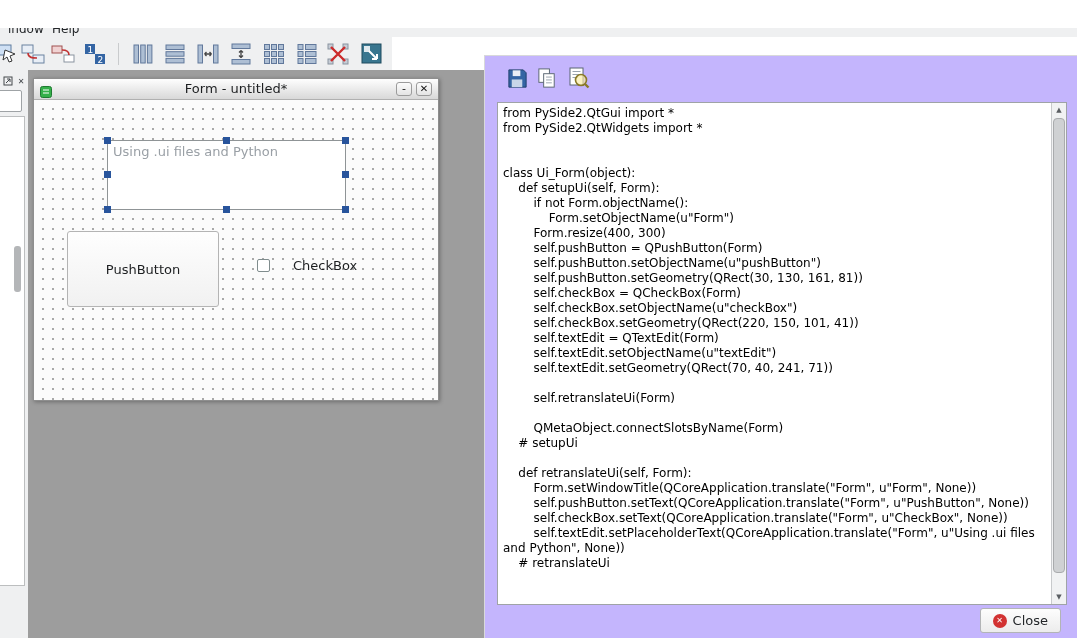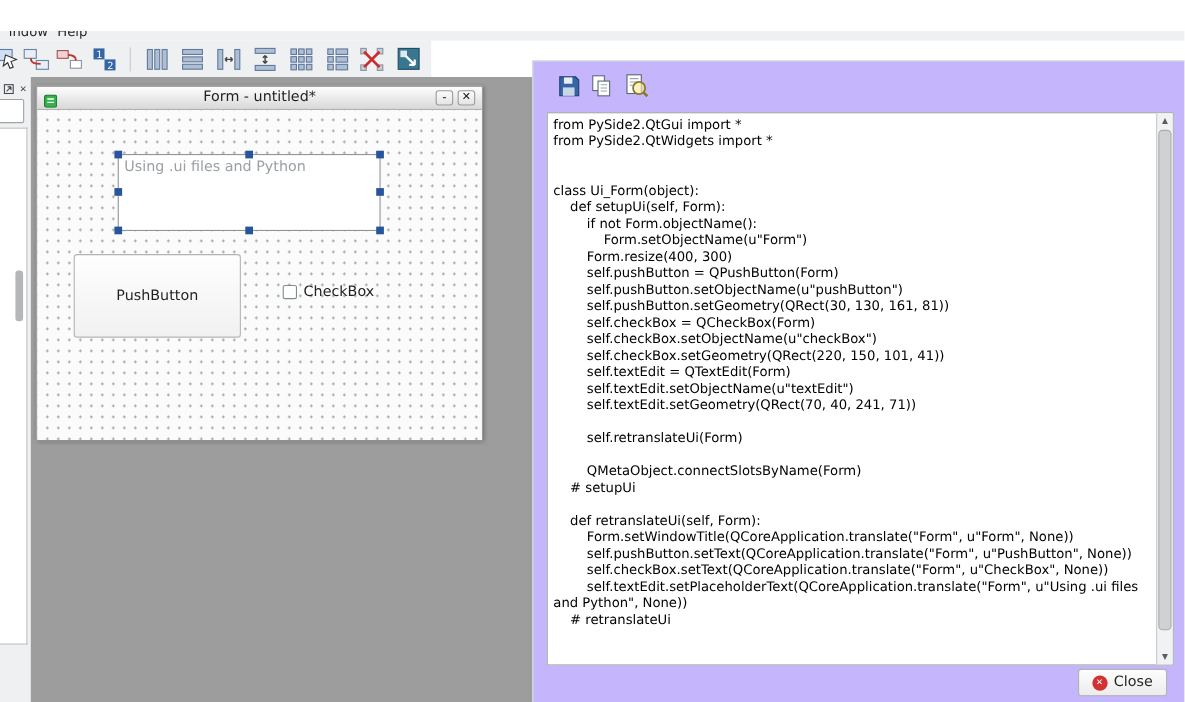--- a/index.html
+++ b/index.html
@@ -40,21 +40,21 @@
     background-size:10px 10px; background-position:4px 4px; }
 
   .w-textedit { position:absolute; left:73px; top:40px; width:239px; height:70px; background:#fff; border:1px solid #8f9496; }
   .w-textedit .ph { display:block; padding:3px 5px; font-size:13px; color:#9aa0a6; }
   .handle { position:absolute; width:7px; height:7px; background:#28549c; }
 
   .w-pushbutton { position:absolute; left:33px; top:131px; width:152px; height:76px;
     background:linear-gradient(#fefefe,#f1f1f1); border:1px solid #b4b4b4; border-radius:3px;
     display:flex; align-items:center; justify-content:center; font-size:13px; color:#1d1f21; }
 
-  .w-checkbox { position:absolute; left:223px; top:158px; display:flex; align-items:center; gap:6px; }
+  .w-checkbox { position:absolute; left:223px; top:158px; display:flex; align-items:center; gap:23px; }
   .cb-box { width:13px; height:13px; background:#fff; border:1px solid #7f8c8d; border-radius:2px; }
   .cb-label { font-size:13px; color:#1d1f21; }
 
   
   .code-dialog { position:absolute; left:484px; top:27px; width:593px; height:588px; background:#c4b5fd; border:1px solid #d8d9da; border-right:none; }
   .dlg-icon { position:absolute; top:9px; width:26px; height:26px; display:flex; align-items:center; justify-content:center; }
   .code-area { position:absolute; left:12px; top:46px; width:570px; height:503px; background:#fff; border:1px solid #9fa3a6; }
   .code-pre { position:absolute; left:0; top:0; right:15px; bottom:0; padding:3px 0 3px 5px;
     font-family:"DejaVu Sans","Liberation Sans",sans-serif; font-size:12px; line-height:15px;
     white-space:pre; overflow:hidden; color:#000; }

